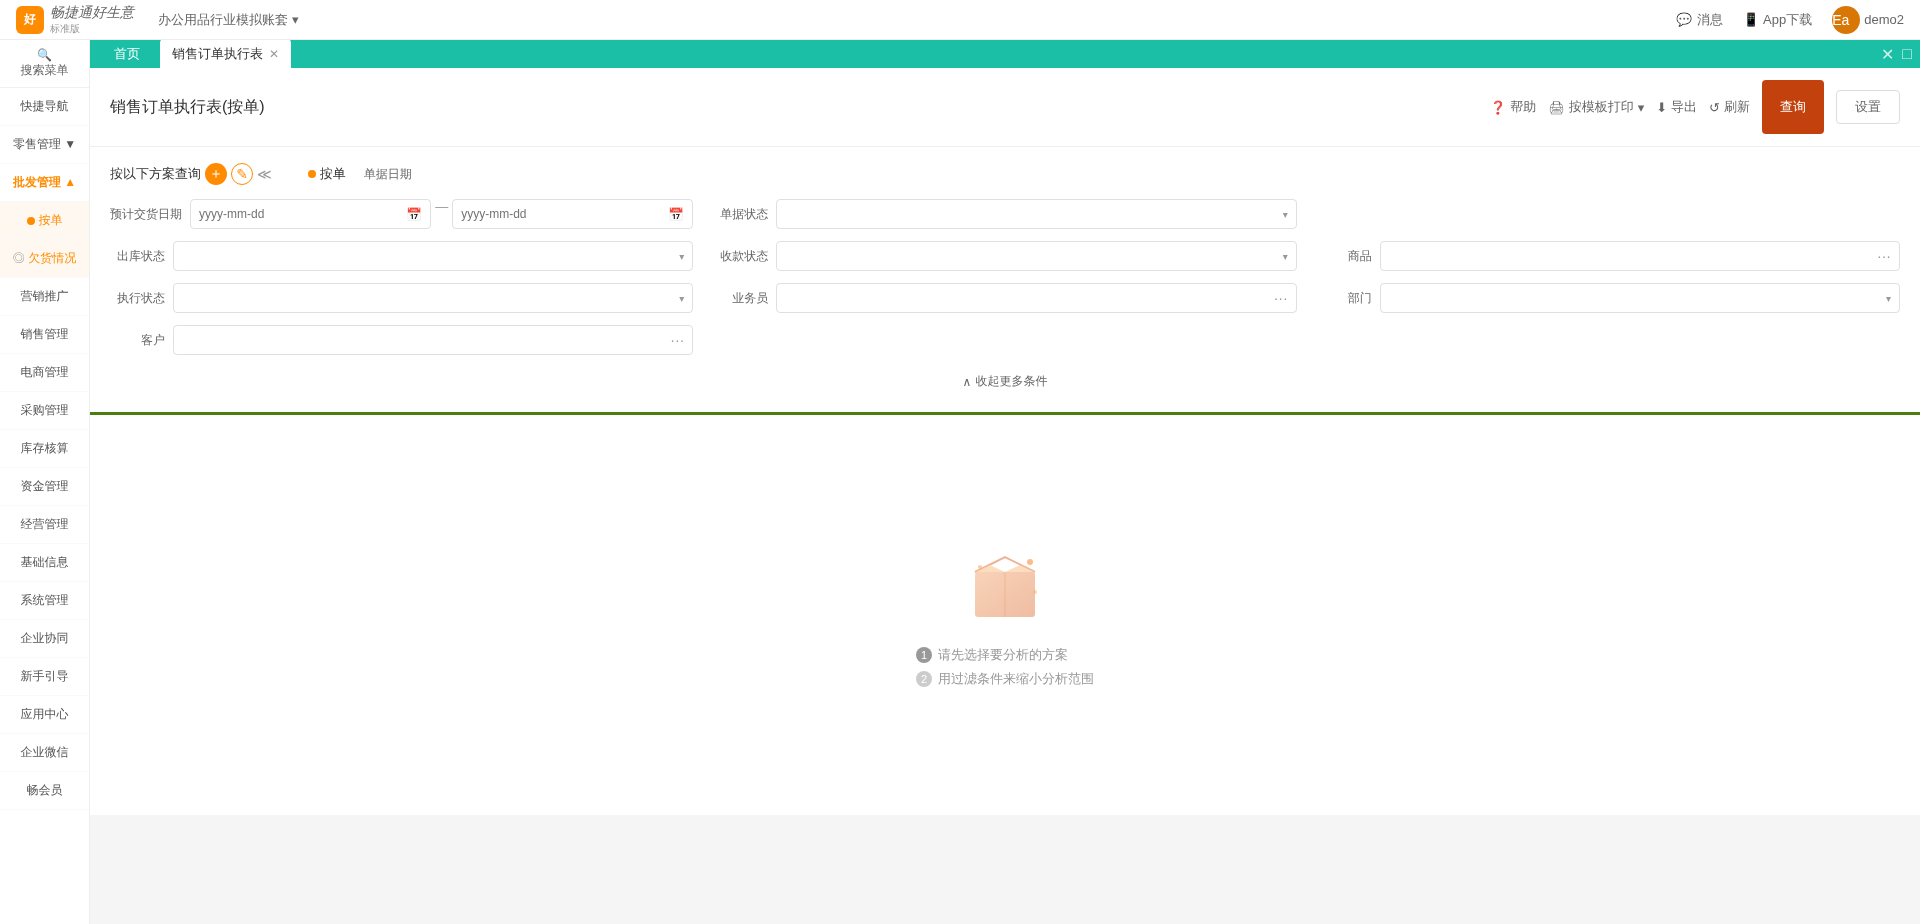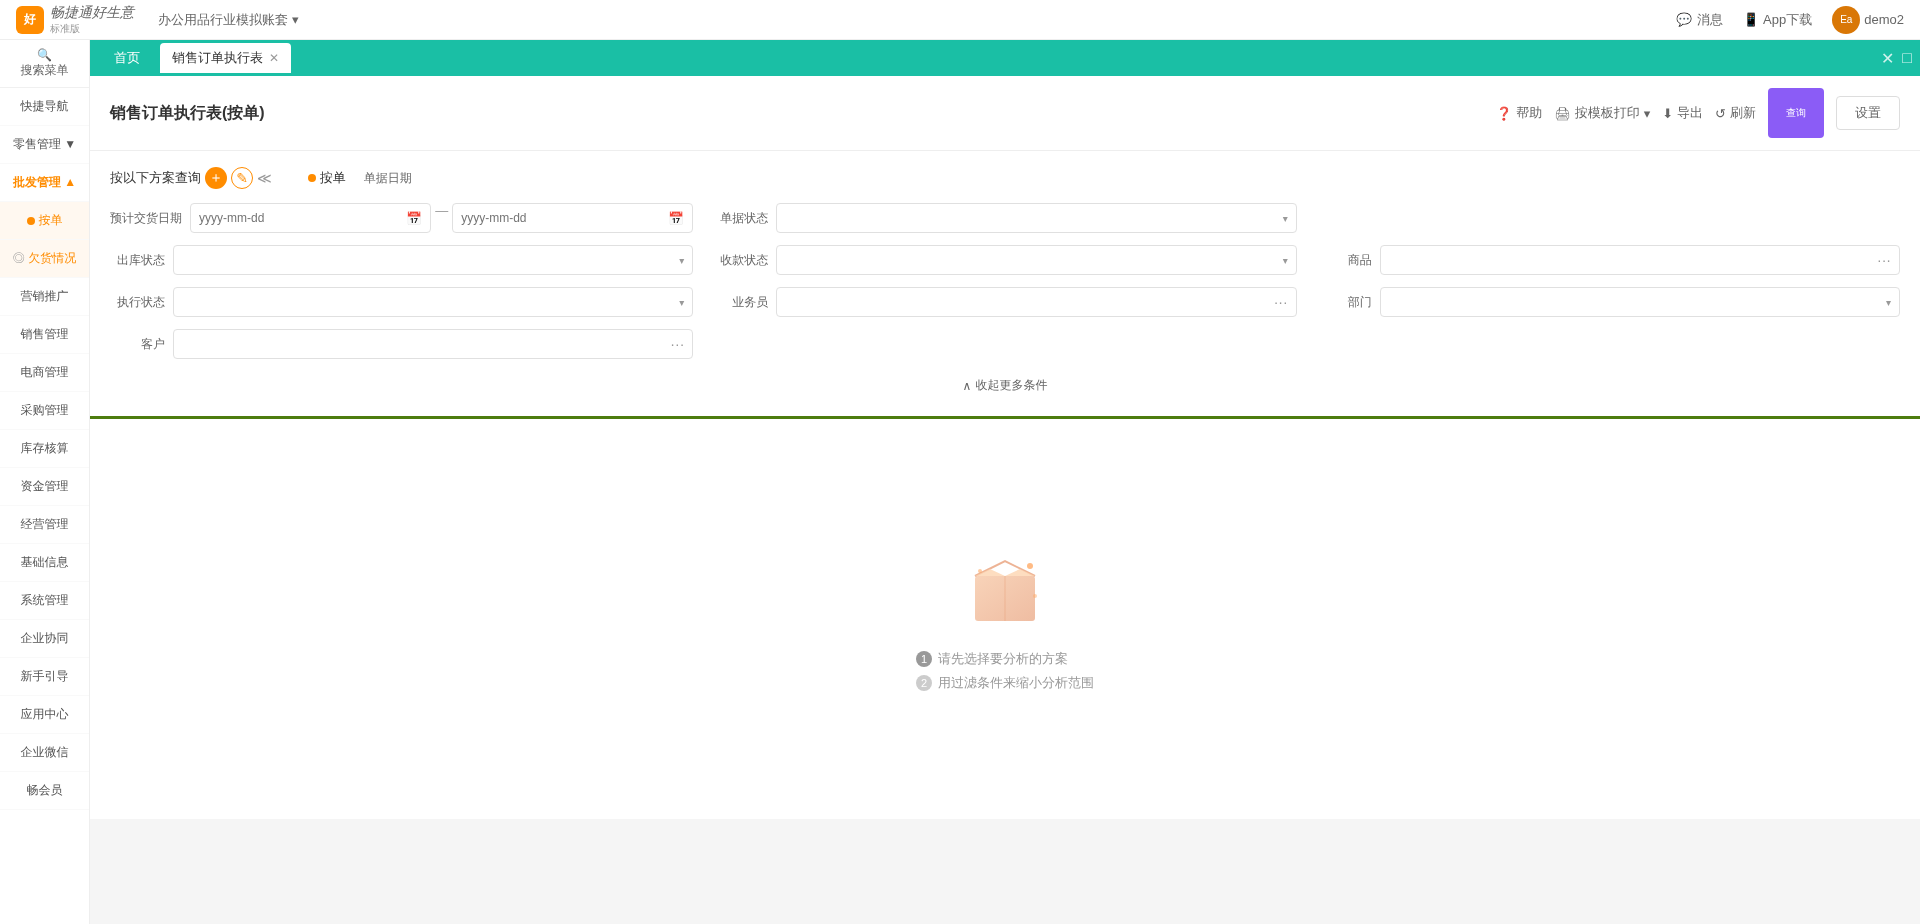--- a/index.html
+++ b/index.html
@@ -17,39 +17,39 @@
       flex-shrink: 0;
     }
     .top-bar-left { display: flex; align-items: center; gap: 8px; }
     .logo-area { display: flex; align-items: center; gap: 6px; }
     .logo-icon { width: 28px; height: 28px; background: #ff8c00; border-radius: 6px; display: flex; align-items: center; justify-content: center; color: #fff; font-size: 12px; font-weight: bold; }
     .logo-text { font-size: 14px; color: #666; line-height: 1.3; font-style: italic; }
     .logo-subtext { font-size: 10px; color: #999; }
     .workspace-selector { display: flex; align-items: center; gap: 4px; color: #666; font-size: 13px; margin-left: 16px; cursor: pointer; }
     .top-bar-right { display: flex; align-items: center; gap: 20px; }
     .top-bar-action { display: flex; align-items: center; gap: 4px; color: #666; font-size: 13px; cursor: pointer; }
-    .user-avatar { width: 28px; height: 28px; border-radius: 50%; background: #d97706; display: flex; align-items: center; justify-content: center; color: #fff; font-size: 10px; }
+    .user-avatar { width: 28px; height: 28px; border-radius: 50%; background: #d97706; display: flex; align-items: center; color: #fff; font-size: 14px; }
 
     
     .main-layout { display: flex; flex: 1; overflow: hidden; }
 
     
     .sidebar { width: 90px; background: #fff; border-right: 1px solid #eee; display: flex; flex-direction: column; flex-shrink: 0; overflow-y: auto; }
     .sidebar-search { padding: 8px; text-align: center; font-size: 12px; color: #666; cursor: pointer; border-bottom: 1px solid #f0f0f0; }
     .sidebar-item { padding: 10px 4px; text-align: center; font-size: 12px; color: #555; cursor: pointer; border-bottom: 1px solid #f9f9f9; }
     .sidebar-item.active { color: #ff8c00; font-weight: bold; }
     .sidebar-sub { background: #fff8f0; }
     .sidebar-sub .sidebar-item { color: #ff8c00; font-size: 12px; }
 
     
     .content-area { flex: 1; display: flex; flex-direction: column; overflow: hidden; }
 
     
     .tab-bar {
-      height: 36px;
+      height: 28px;
       background: #1abfa5;
       display: flex;
       align-items: center;
       padding: 0 8px;
       flex-shrink: 0;
     }
     .tab-home { color: #fff; font-size: 13px; padding: 6px 16px; cursor: pointer; }
     .tab-item {
       background: #fff;
       color: #333;
@@ -71,29 +71,29 @@
 
     
     .page-header {
       background: #fff;
       padding: 12px 20px;
       display: flex;
       align-items: center;
       justify-content: space-between;
       border-bottom: 1px solid #eee;
     }
-    .page-title { font-size: 16px; font-weight: bold; color: #333; }
+    .page-title { font-size: 16px; font-weight: normal; color: #333; }
     .page-actions { display: flex; align-items: center; gap: 12px; }
     .page-action-btn {
       display: flex; align-items: center; gap: 4px;
       color: #666; font-size: 13px; cursor: pointer;
     }
     .btn-query {
-      background: #8b5cf6; color: #fff; border: none;
-      padding: 18px 18px; border-radius: 4px; font-size: 10px; cursor: pointer;
+      background: #c2410c; color: #fff; border: none;
+      padding: 18px 18px; border-radius: 4px; font-size: 13px; cursor: pointer;
     }
     .btn-settings {
       background: #fff; color: #666; border: 1px solid #ddd;
       padding: 7px 18px; border-radius: 4px; font-size: 13px; cursor: pointer;
     }
 
     
     .filter-panel {
       background: #fff;
       margin: 0;

